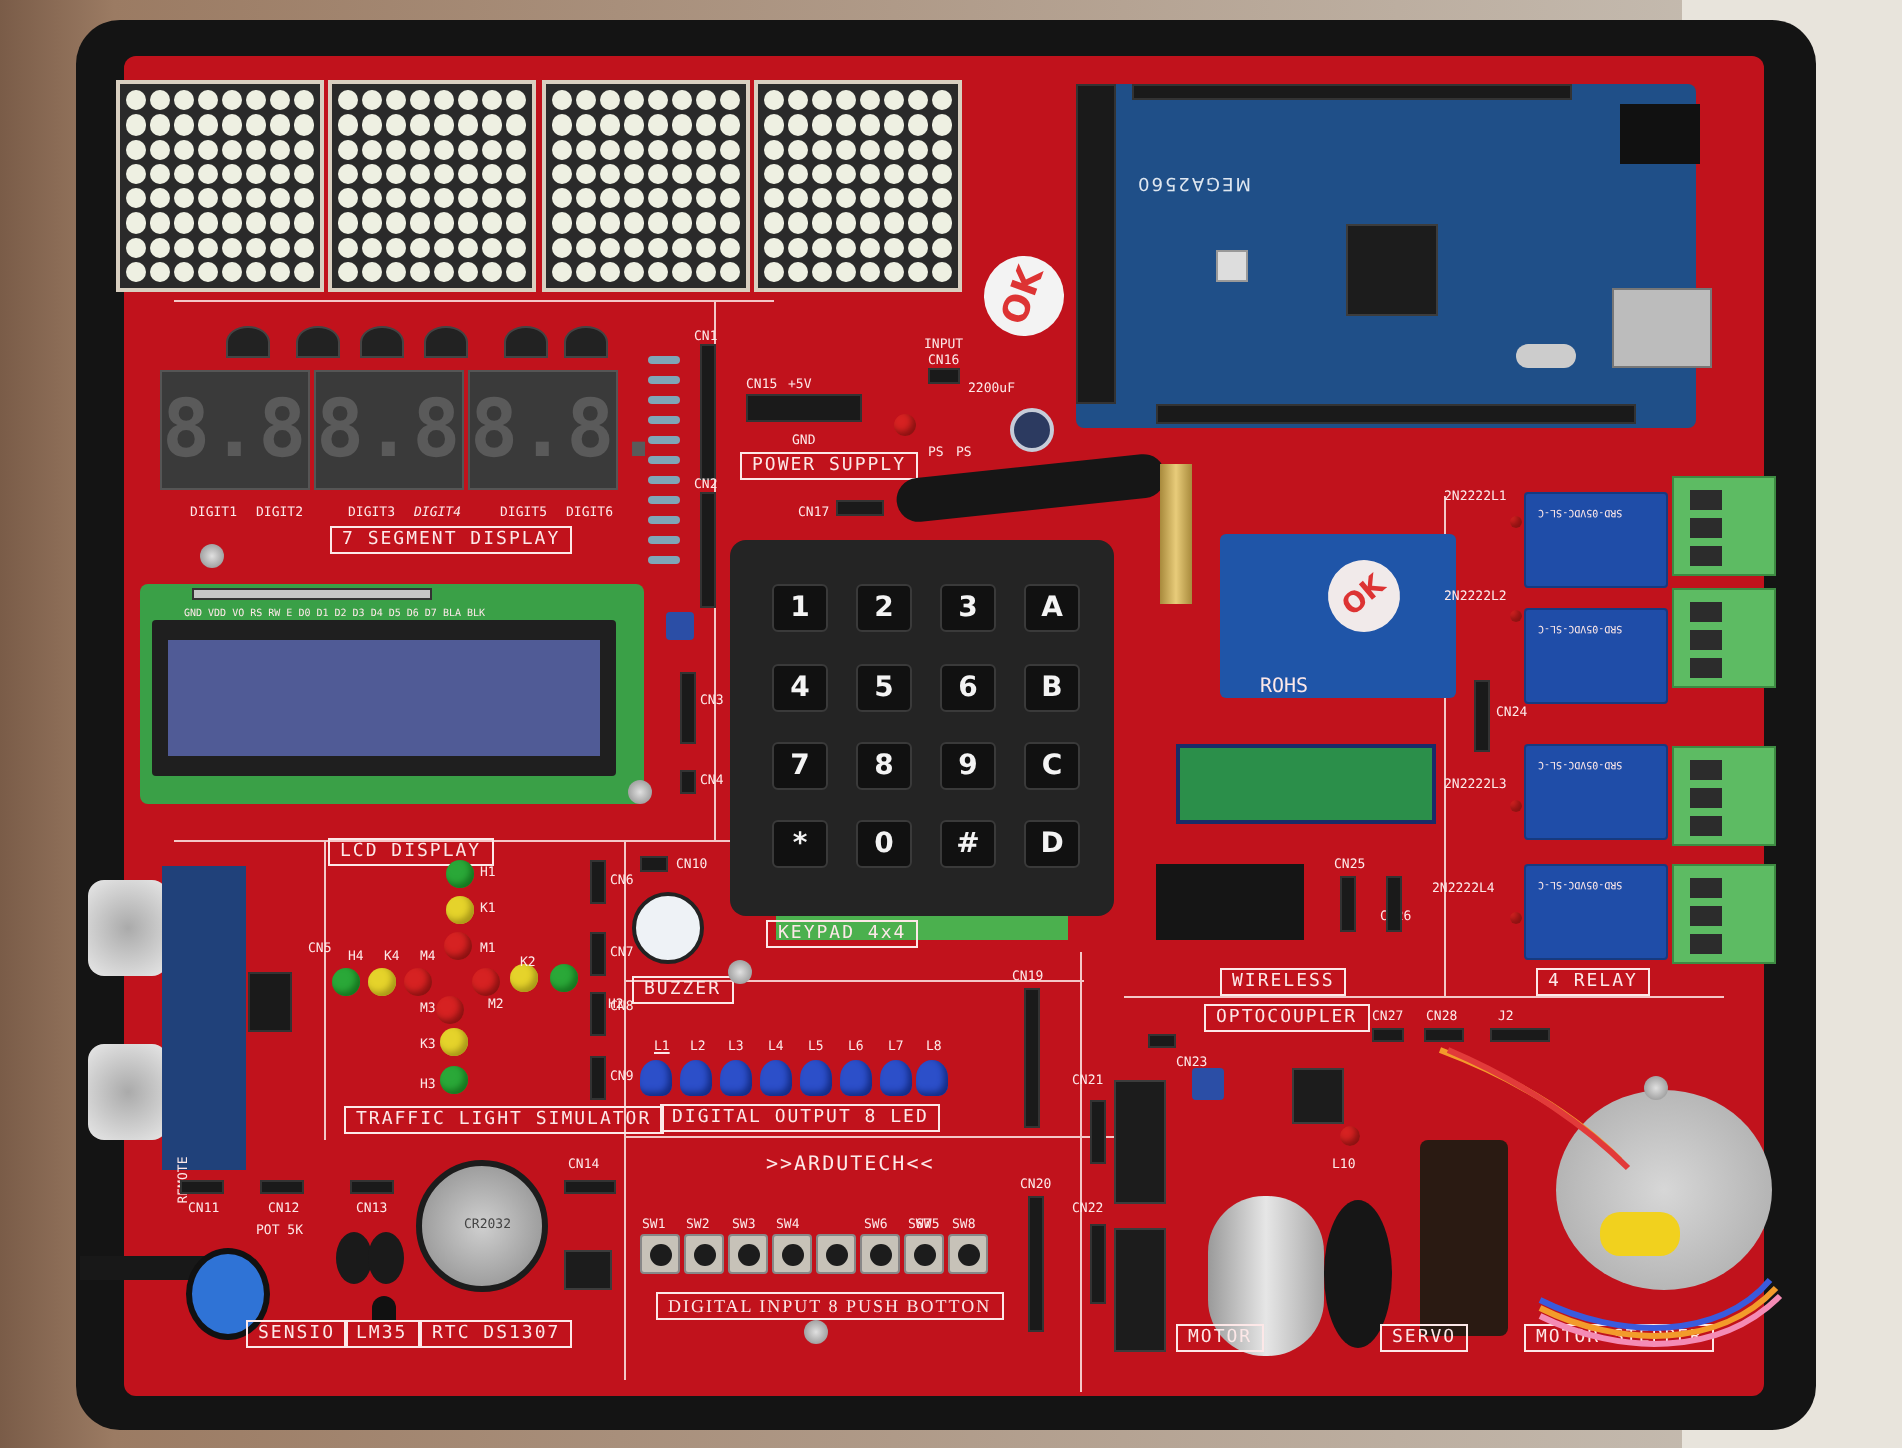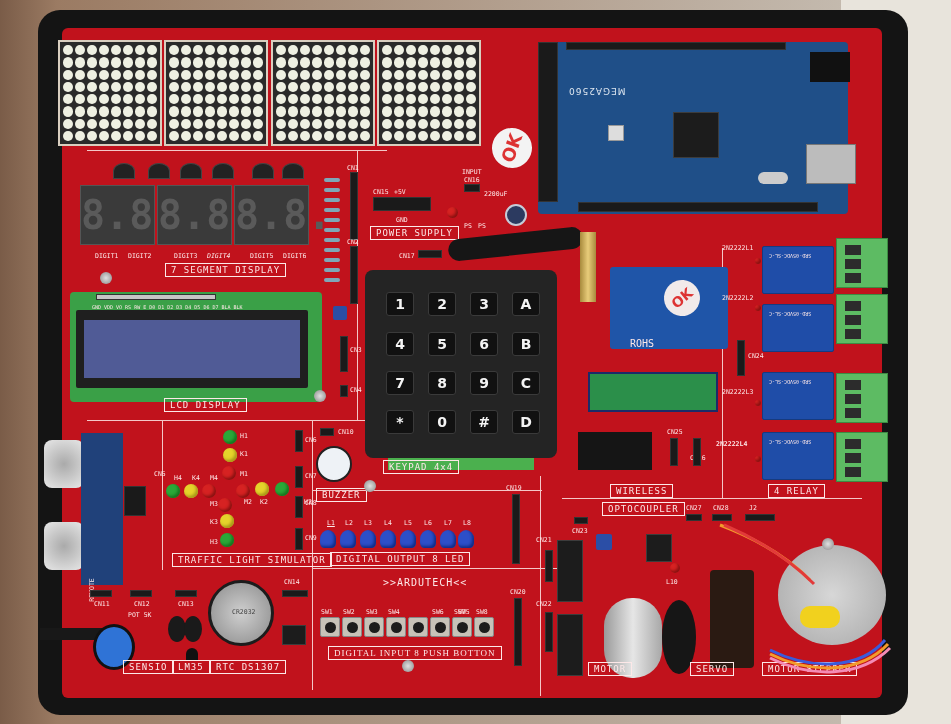--- a/index.html
+++ b/index.html
@@ -402,21 +402,21 @@
   <div class="hdr" style="left:418px;top:250px;width:24px;height:8px;"></div>
   <div class="abs" style="left:448px;top:233px;width:135px;height:22px;border-radius:12px;background:#161616;transform:rotate(-6deg);"></div>
 </div>
 
 <div>
   <div class="abs lcd-board"></div>
   <span class="lbl" style="left:92px;top:304px;font-size:5px;">GND VDD VO RS RW E D0 D1 D2 D3 D4 D5 D6 D7 BLA BLK</span>
   <div class="hdr" style="left:96px;top:294px;width:120px;height:6px;background:#c6c6c6;"></div>
   <div class="abs lcd-frame"></div>
   <div class="abs lcd-screen"></div>
-  <div class="silk" style="left:164px;top:398px;">LCD DISPLAY</div>
+  <div class="silk" style="left:164px;top:419px;">LCD DISPLAY</div>
   <div class="abs" style="left:333px;top:306px;width:14px;height:14px;background:#2b4ea6;border-radius:2px;"></div>
   <div class="hdr" style="left:340px;top:336px;width:8px;height:36px;"></div>
   <span class="lbl" style="left:350px;top:346px;">CN3</span>
   <div class="hdr" style="left:340px;top:385px;width:8px;height:12px;"></div>
   <span class="lbl" style="left:350px;top:386px;">CN4</span>
 </div>
 
 <div>
   <div class="abs keypad">
     <div class="key" style="left:21px;top:22px;">1</div>
@@ -457,21 +457,21 @@
   <span class="lbl" style="left:240px;top:470px;">M1</span>
   <div class="led g" style="left:166px;top:484px;"></div>
   <span class="lbl" style="left:174px;top:474px;">H4</span>
   <div class="led y" style="left:184px;top:484px;"></div>
   <span class="lbl" style="left:192px;top:474px;">K4</span>
   <div class="led r" style="left:202px;top:484px;"></div>
   <span class="lbl" style="left:210px;top:474px;">M4</span>
   <div class="led r" style="left:236px;top:484px;"></div>
   <span class="lbl" style="left:244px;top:498px;">M2</span>
   <div class="led y" style="left:255px;top:482px;"></div>
-  <span class="lbl" style="left:260px;top:498px;">K2</span>
+  <span class="lbl" style="left:260px;top:477px;">K2</span>
   <div class="led g" style="left:275px;top:482px;"></div>
   <span class="lbl" style="left:280px;top:498px;margin-left:24px;">H2</span>
   <div class="led r" style="left:218px;top:498px;"></div>
   <span class="lbl" style="left:210px;top:500px;">M3</span>
   <div class="led y" style="left:220px;top:514px;"></div>
   <span class="lbl" style="left:210px;top:518px;">K3</span>
   <div class="led g" style="left:220px;top:533px;"></div>
   <span class="lbl" style="left:210px;top:538px;">H3</span>
   <div class="hdr" style="left:295px;top:430px;width:8px;height:22px;"></div>
   <span class="lbl" style="left:305px;top:436px;">CN6</span>
@@ -575,21 +575,21 @@
   <div class="hdr" style="left:670px;top:438px;width:8px;height:28px;"></div>
   <span class="lbl" style="left:690px;top:428px;margin-top:26px;">CN26</span>
   <div class="hdr" style="left:693px;top:438px;width:8px;height:28px;"></div>
   <div class="silk" style="left:610px;top:484px;">WIRELESS</div>
 </div>
 
 <div>
   <span class="lbl" style="left:722px;top:244px;">2N2222L1</span>
   <span class="lbl" style="left:722px;top:294px;">2N2222L2</span>
   <span class="lbl" style="left:722px;top:388px;">2N2222L3</span>
-  <span class="lbl" style="left:716px;top:440px;font-weight:bold;">2N2222L4</span>
+  <span class="lbl" style="left:716px;top:440px;">2N2222L4</span>
   <div class="led r" style="left:755px;top:258px;width:6px;height:6px;"></div>
   <div class="led r" style="left:755px;top:305px;width:6px;height:6px;"></div>
   <div class="led r" style="left:755px;top:400px;width:6px;height:6px;"></div>
   <div class="led r" style="left:755px;top:456px;width:6px;height:6px;"></div>
   <div class="hdr" style="left:737px;top:340px;width:8px;height:36px;"></div>
   <span class="lbl" style="left:748px;top:352px;">CN24</span>
   <div class="relay" style="left:762px;top:246px;">
       <span class="lbl" style="left:6px;top:6px;font-size:5px;transform:rotate(180deg);">SRD-05VDC-SL-C</span>
     </div>
   <div class="relay" style="left:762px;top:304px;">
@@ -620,21 +620,21 @@
       <i style="top:6px"></i>
       <i style="top:20px"></i>
       <i style="top:34px"></i>
     </div>
   <div class="silk" style="left:768px;top:484px;">4 RELAY</div>
 </div>
 
 <div>
   <div class="silk" style="left:602px;top:502px;">OPTOCOUPLER</div>
   <div class="hdr" style="left:574px;top:517px;width:14px;height:7px;"></div>
-  <span class="lbl" style="left:572px;top:527px;text-align:center;">CN23</span>
+  <span class="lbl" style="left:588px;top:527px;text-align:center;">CN23</span>
   <span class="lbl" style="left:686px;top:504px;">CN27</span>
   <div class="hdr" style="left:686px;top:514px;width:16px;height:7px;"></div>
   <span class="lbl" style="left:713px;top:504px;">CN28</span>
   <div class="hdr" style="left:712px;top:514px;width:20px;height:7px;"></div>
   <span class="lbl" style="left:749px;top:504px;">J2</span>
   <div class="hdr" style="left:745px;top:514px;width:30px;height:7px;"></div>
   <div class="abs" style="left:596px;top:534px;width:16px;height:16px;background:#2b4ea6;border-radius:2px;"></div>
   <div class="chip" style="left:646px;top:534px;width:26px;height:28px;"></div>
   <div class="led r" style="left:670px;top:563px;width:10px;height:10px;"></div>
   <span class="lbl" style="left:666px;top:578px;">L10</span>

